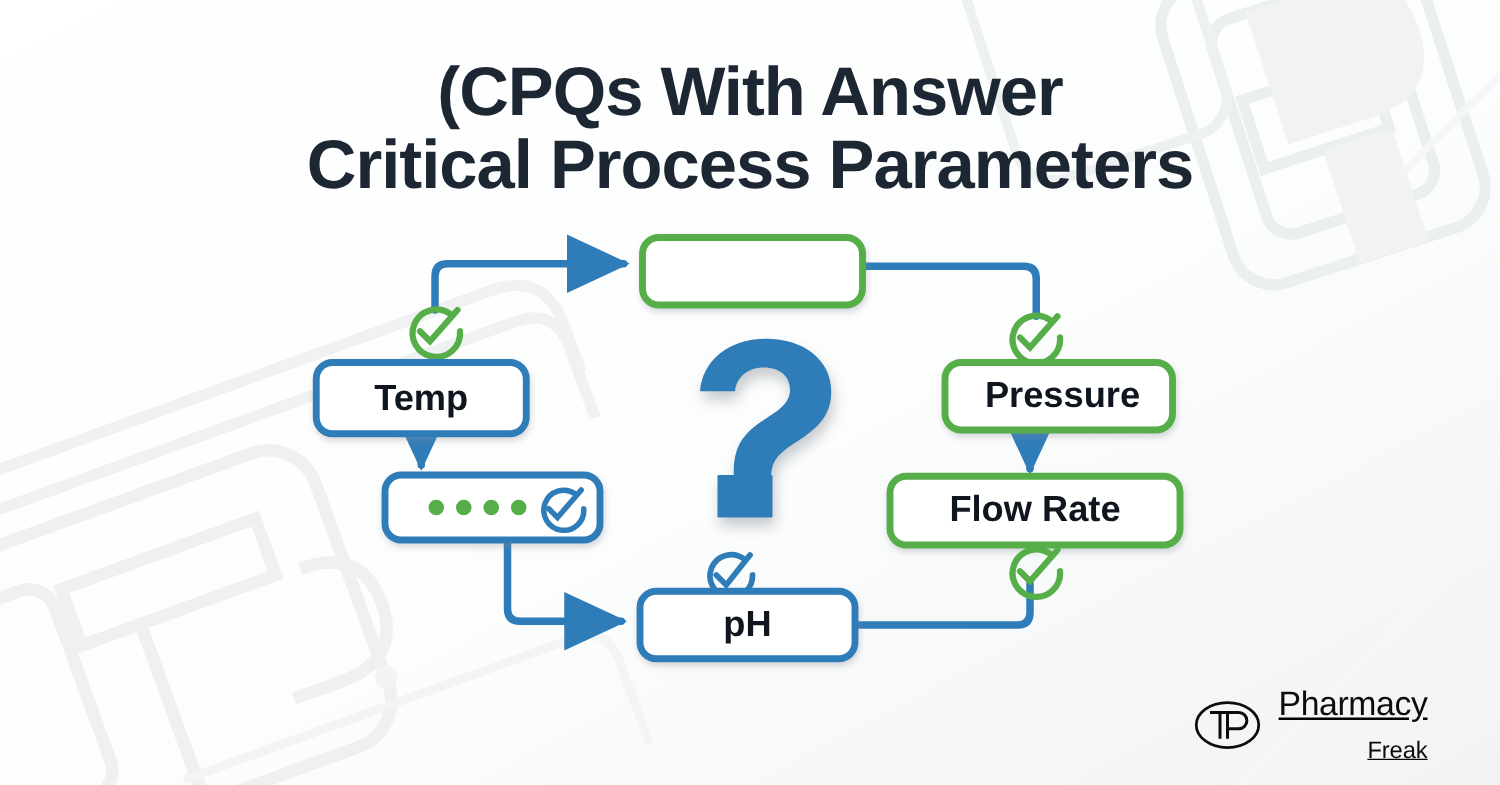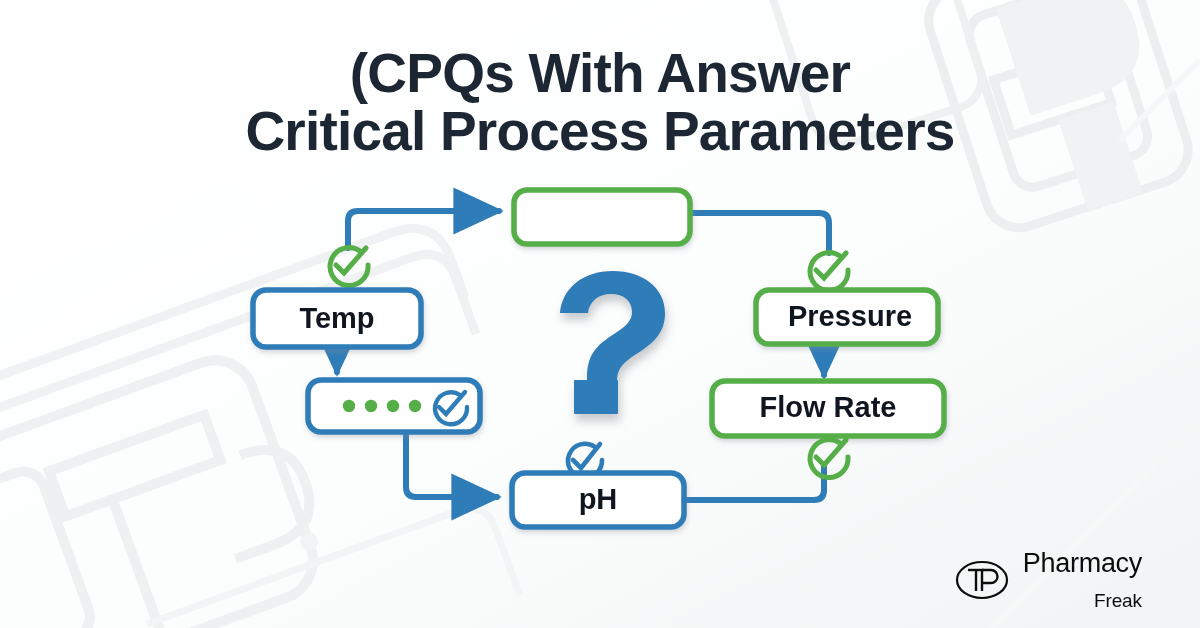--- a/index.html
+++ b/index.html
@@ -66,20 +66,21 @@
 
   
   #logo {
     position: absolute;
     right: 58px;
     bottom: 18px;
     display: flex;
     align-items: center;
     gap: 14px;
     z-index: 6;
+    text-decoration: underline;
   }
   #logo-mark { flex: none; }
   #logo-words {
     display: flex;
     flex-direction: column;
     line-height: 1;
   }
   .logo-top {
     font-family: "Liberation Sans", sans-serif;
     font-size: 27px;

